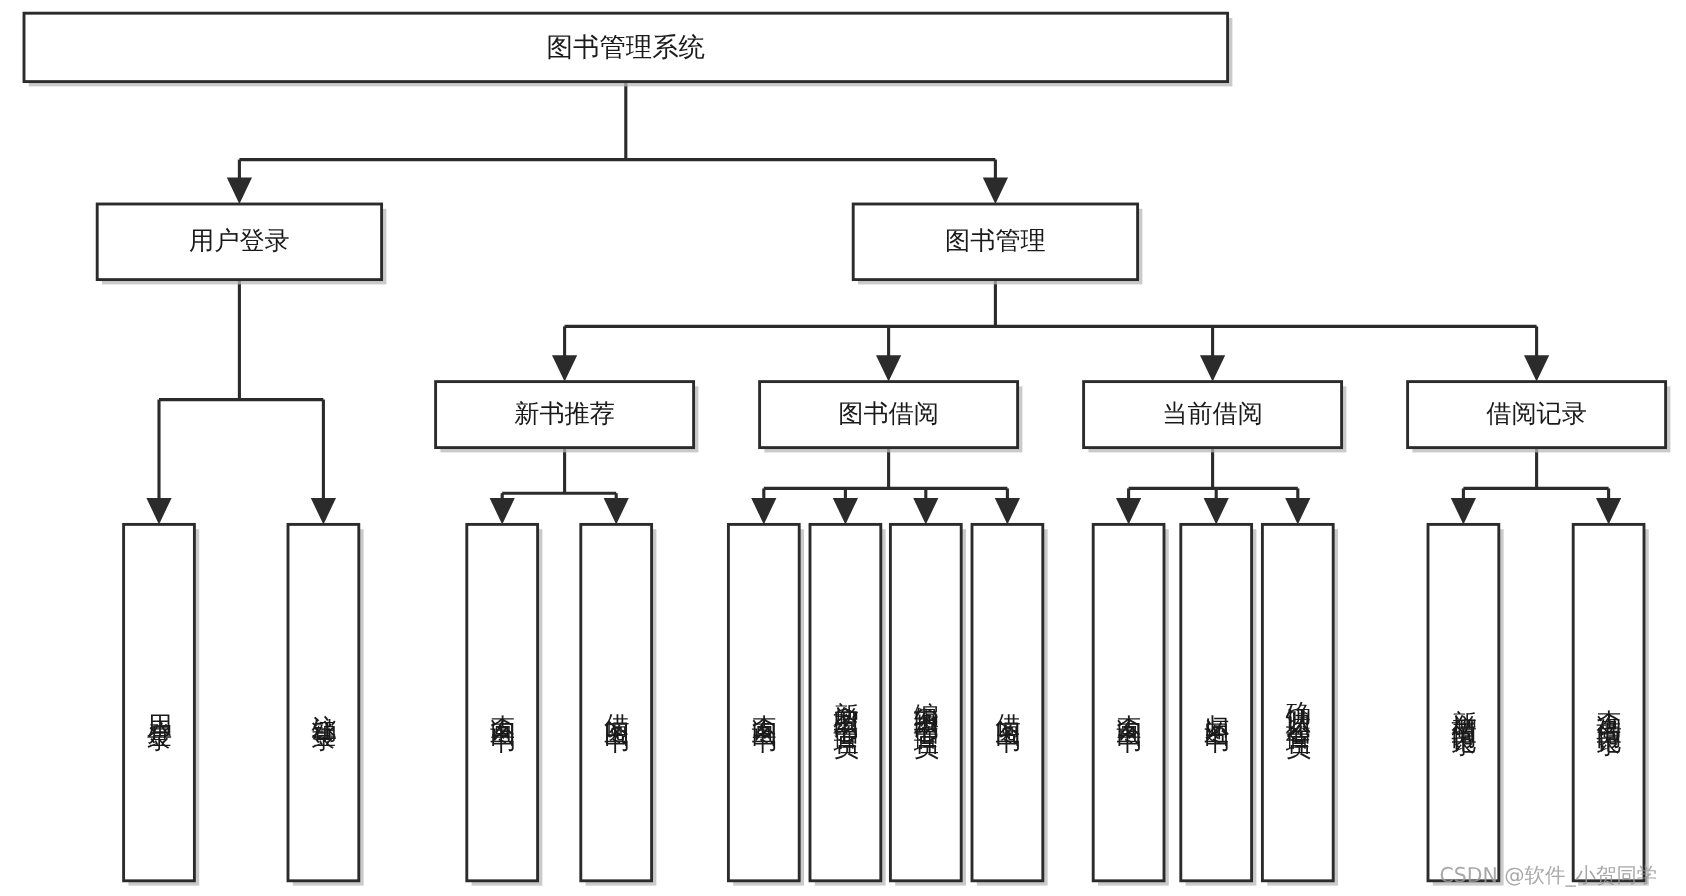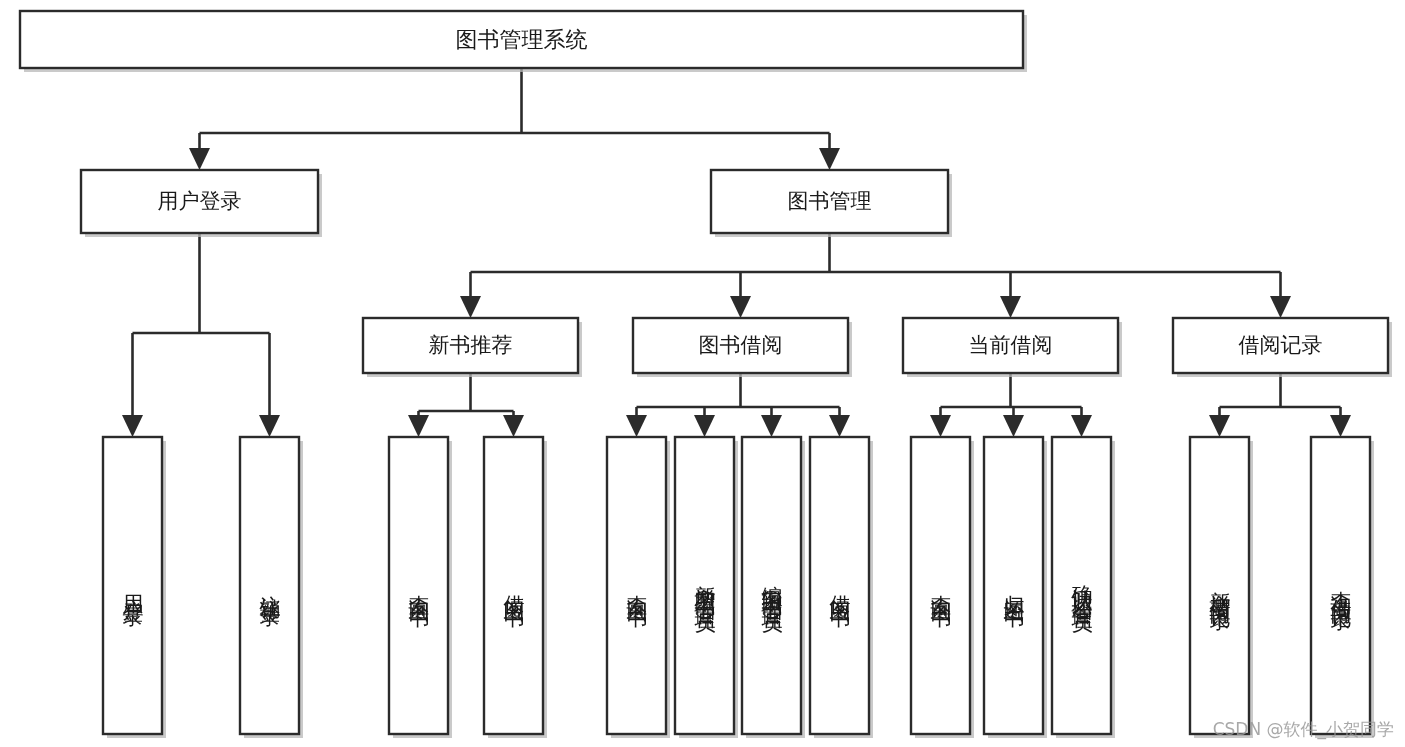--- a/index.html
+++ b/index.html
@@ -72,21 +72,21 @@
     letter-spacing: 4px;
     white-space: nowrap;
     display: flex;
     align-items: center;
     justify-content: center;
     text-align: center;
     pointer-events: none;
   }
   .watermark {
     position: absolute;
-    right: 11px;
+    right: 24px;
     bottom: 6px;
     font-family: "DejaVu Sans", "Liberation Sans", sans-serif;
     font-size: 17px;
     color: #9a9a9a;
     opacity: 0.85;
     white-space: nowrap;
   }
 </style>
 </head>
 <body>

